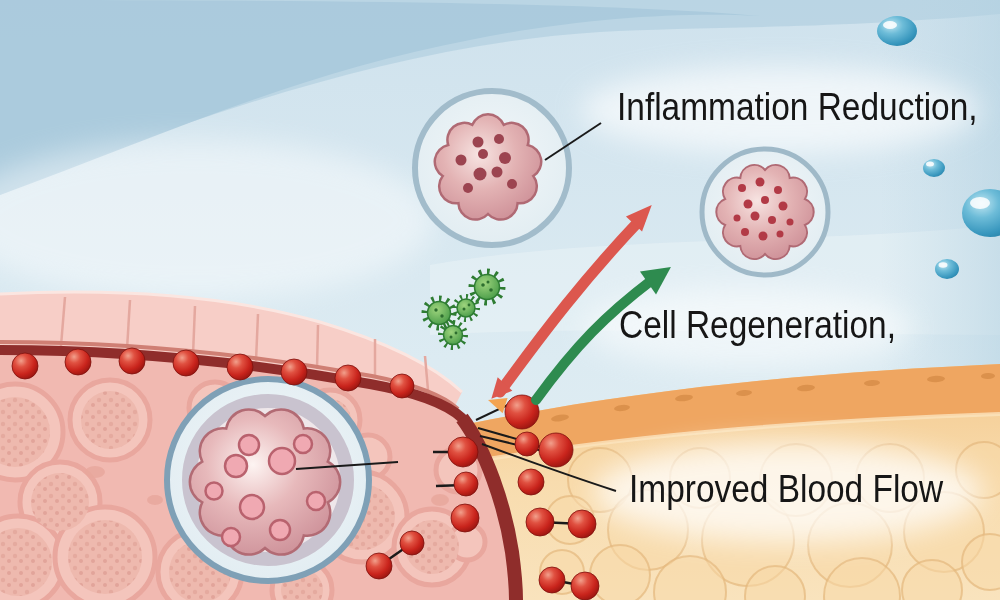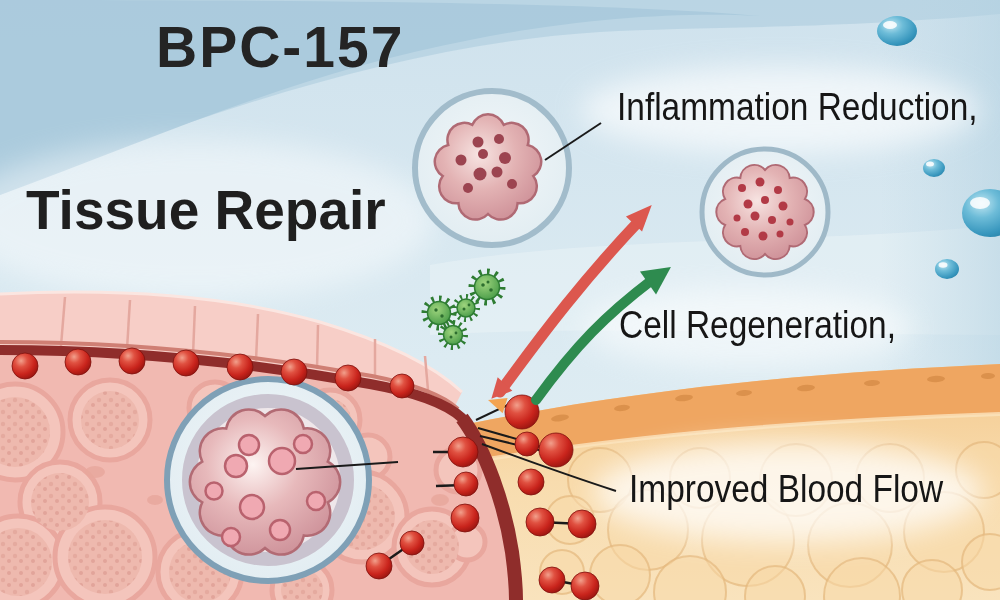--- a/index.html
+++ b/index.html
@@ -330,19 +330,17 @@
           <circle cx="755" cy="216" r="4.5"></circle>
           <circle cx="772" cy="220" r="4"></circle>
       <circle cx="790" cy="222" r="3.5"></circle>
           <circle cx="745" cy="232" r="4"></circle>
           <circle cx="763" cy="236" r="4.5"></circle>
       <circle cx="780" cy="234" r="3.5"></circle>
     </g>
   </g>
 </svg>
 
-<div class="label label-title">BPC-157</div>
-<div class="label label-heading">Tissue Repair</div>
 <div class="label label-annot label-inflammation">Inflammation Reduction,</div>
 <div class="label label-annot label-regeneration">Cell Regeneration,</div>
 <div class="label label-annot label-bloodflow">Improved Blood Flow</div>
 
 </div>
 
 </body></html>

